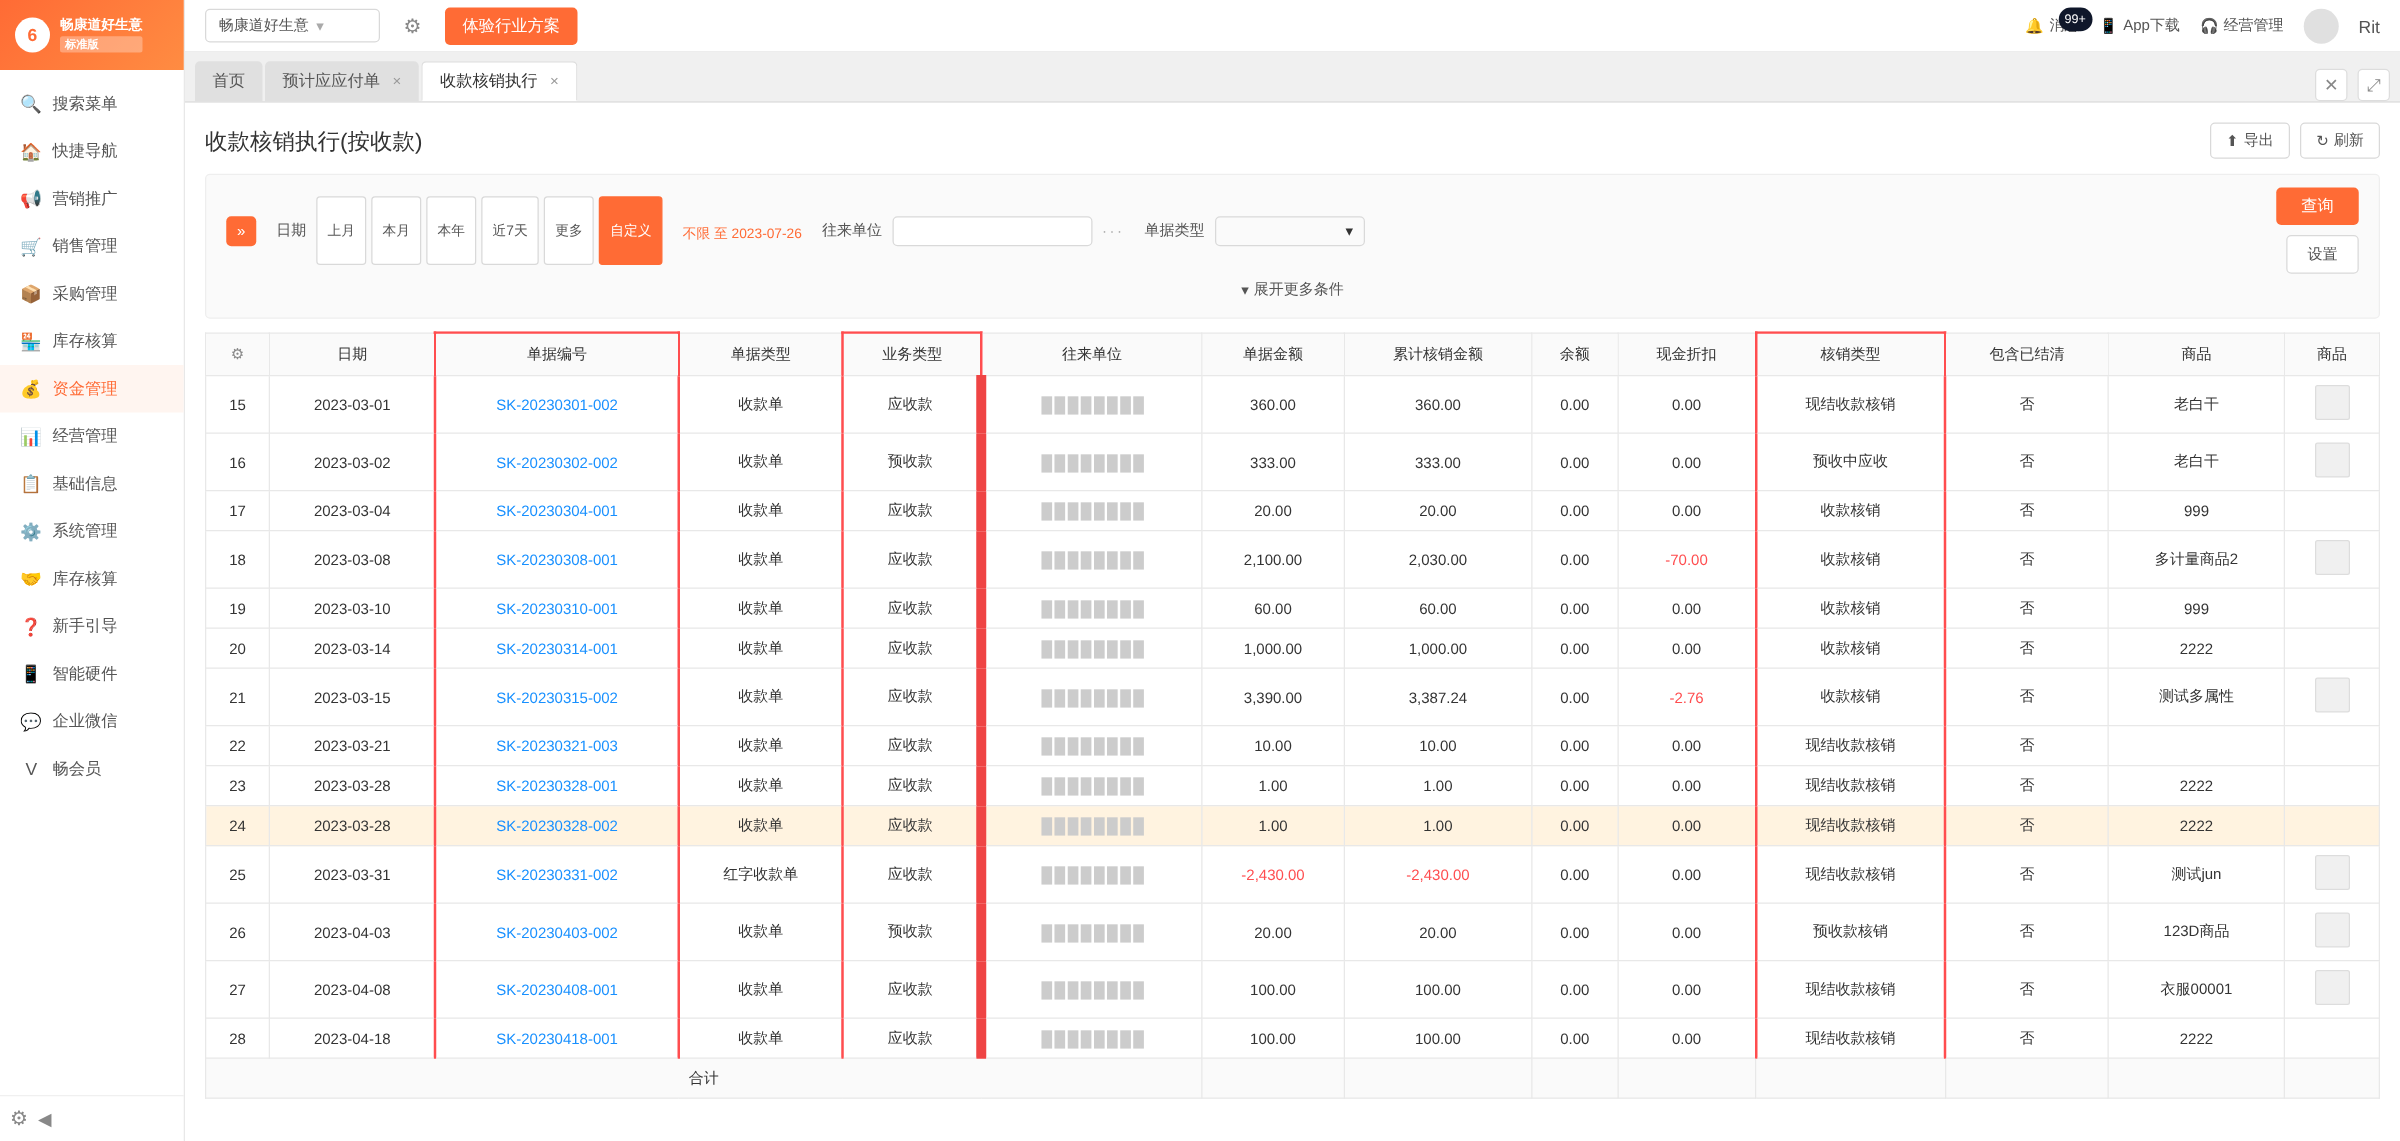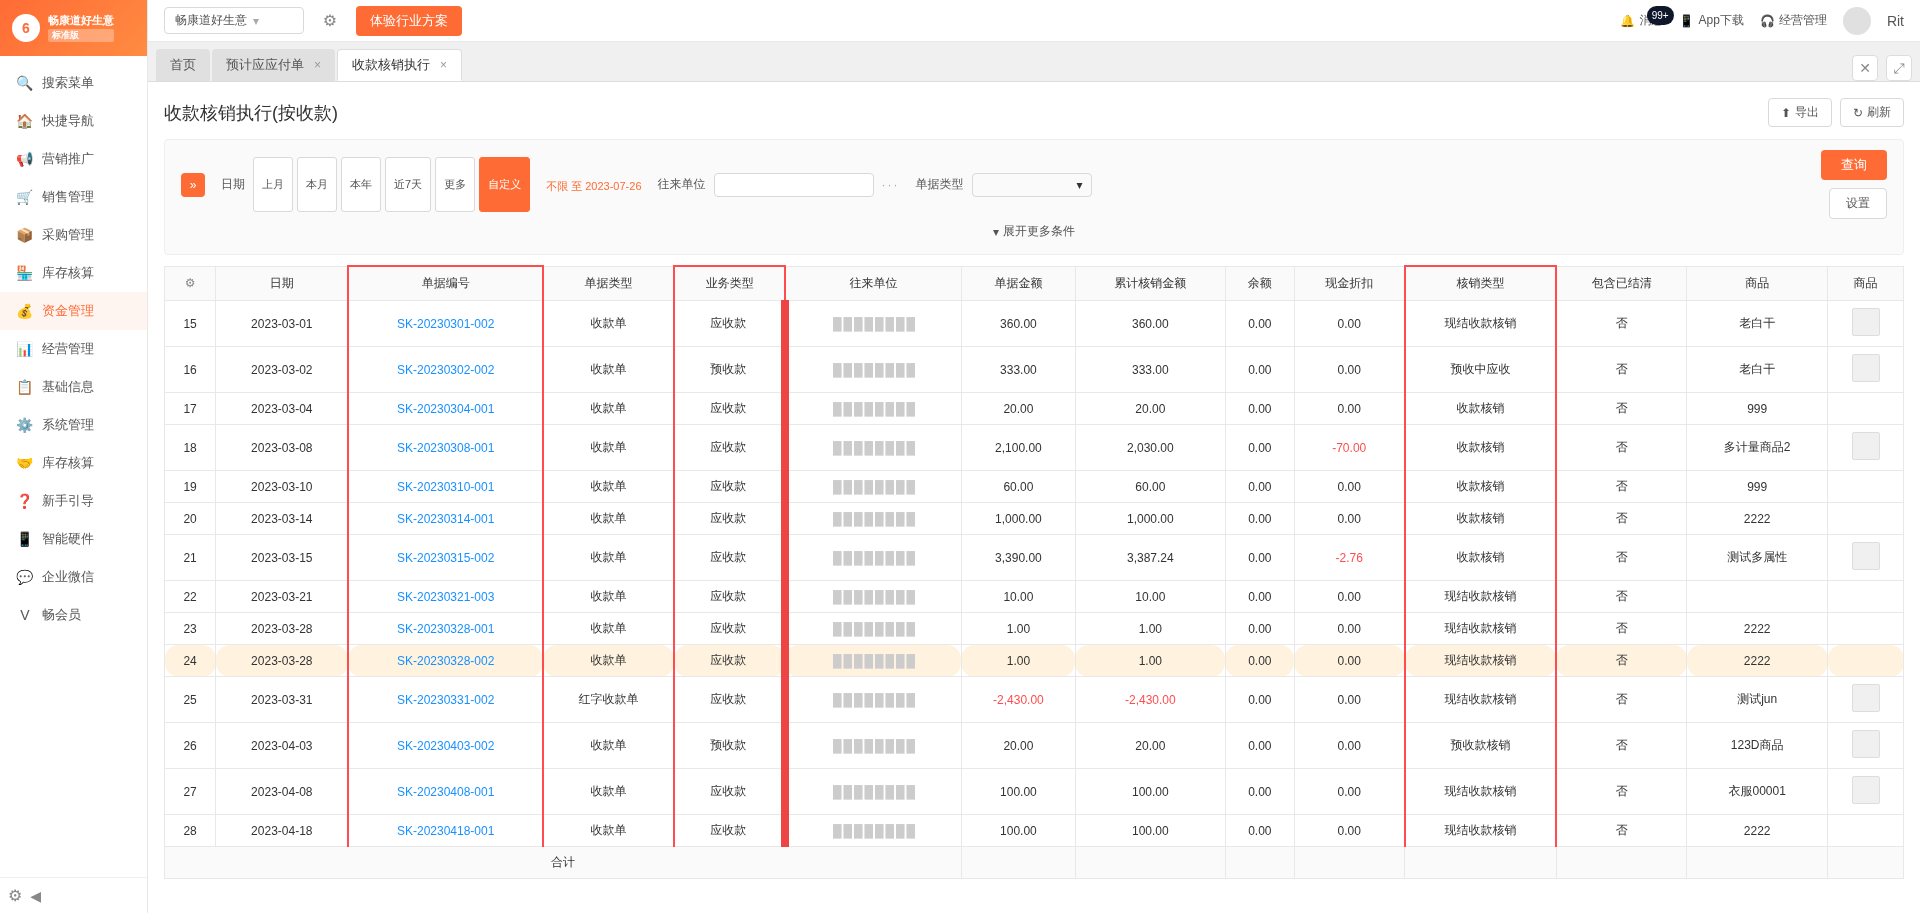--- a/index.html
+++ b/index.html
@@ -67,21 +67,21 @@
     .filter-select { border: 1px solid #d9d9d9; border-radius: 4px; padding: 4px 8px; font-size: 12px; min-width: 120px; display: flex; align-items: center; justify-content: space-between; cursor: pointer; }
     .btn-query { background: #ff6b35; color: #fff; border: none; border-radius: 4px; padding: 6px 20px; font-size: 13px; cursor: pointer; }
     .btn-setting { background: #fff; color: #555; border: 1px solid #d9d9d9; border-radius: 4px; padding: 6px 16px; font-size: 12px; cursor: pointer; margin-top: 4px; }
     .expand-more { display: flex; align-items: center; justify-content: center; color: #555; font-size: 12px; cursor: pointer; gap: 4px; margin: 4px 0; }
 
     
     .table-container { flex: 1; overflow: auto; }
     table { width: 100%; border-collapse: collapse; font-size: 12px; }
     th { background: #fafafa; border: 1px solid #e8e8e8; padding: 8px 8px; text-align: center; font-weight: 500; color: #333; white-space: nowrap; position: sticky; top: 0; z-index: 1; }
     td { border: 1px solid #e8e8e8; padding: 7px 8px; text-align: center; white-space: nowrap; color: #333; }
-    tr.highlighted td { background: #fff3e0; border-radius: 14px; }
+    tr.highlighted td { background: #fff3e0; }
     .link-text { color: #1890ff; cursor: pointer; }
     .neg-value { color: #ff4d4f; }
     td.col-sn { border-left: 2px solid #ff4d4f; border-right: 2px solid #ff4d4f; }
     td.col-biz { border-left: 2px solid #ff4d4f; border-right: 8px solid #ef4444; }
     td.col-cancel { border-left: 2px solid #ff4d4f; border-right: 2px solid #ff4d4f; }
     th.col-sn { border-left: 2px solid #ff4d4f; border-right: 2px solid #ff4d4f; border-top: 2px solid #ff4d4f; }
     th.col-biz { border-left: 2px solid #ff4d4f; border-right: 2px solid #ff4d4f; border-top: 2px solid #ff4d4f; }
     th.col-cancel { border-left: 2px solid #ff4d4f; border-right: 2px solid #ff4d4f; border-top: 2px solid #ff4d4f; }
     tr:last-of-type td.col-sn { border-bottom: 2px solid #ff4d4f; }
     tr:last-of-type td.col-biz { border-bottom: 2px solid #ff4d4f; }

